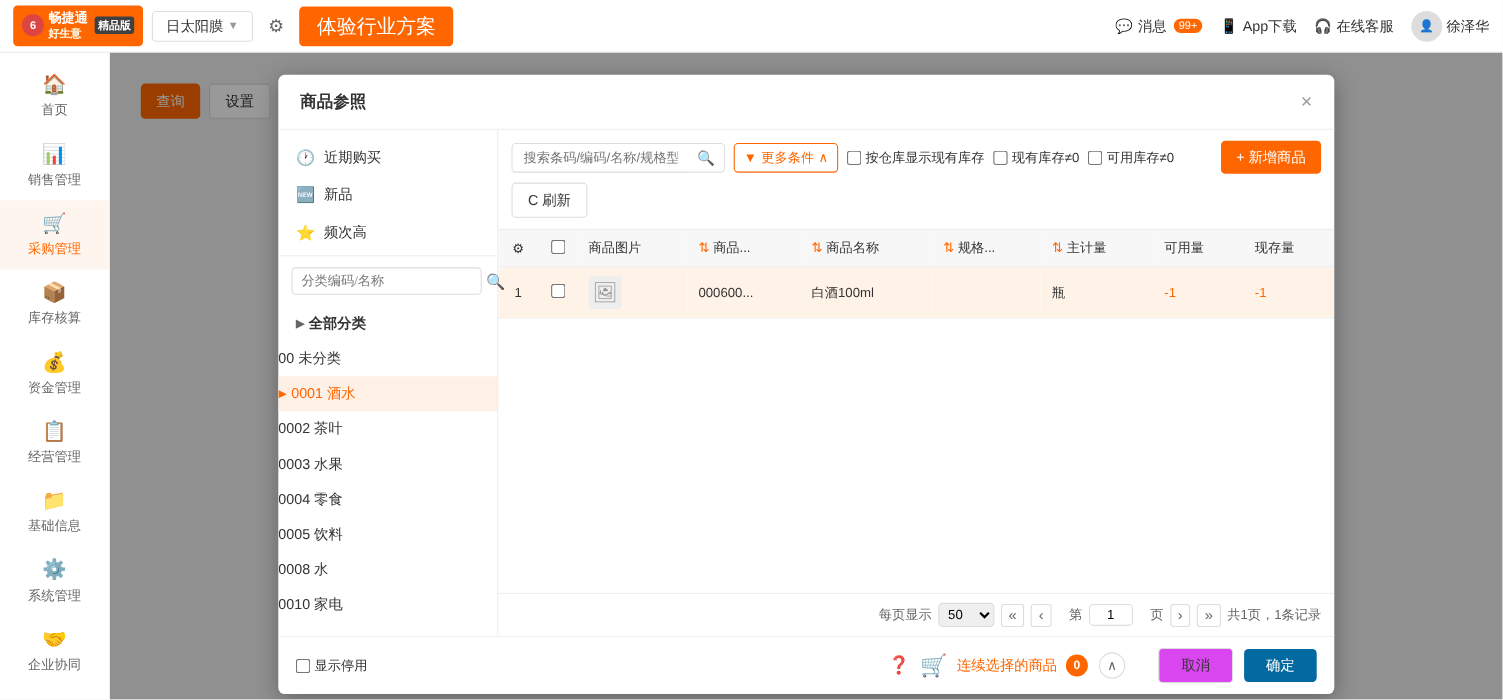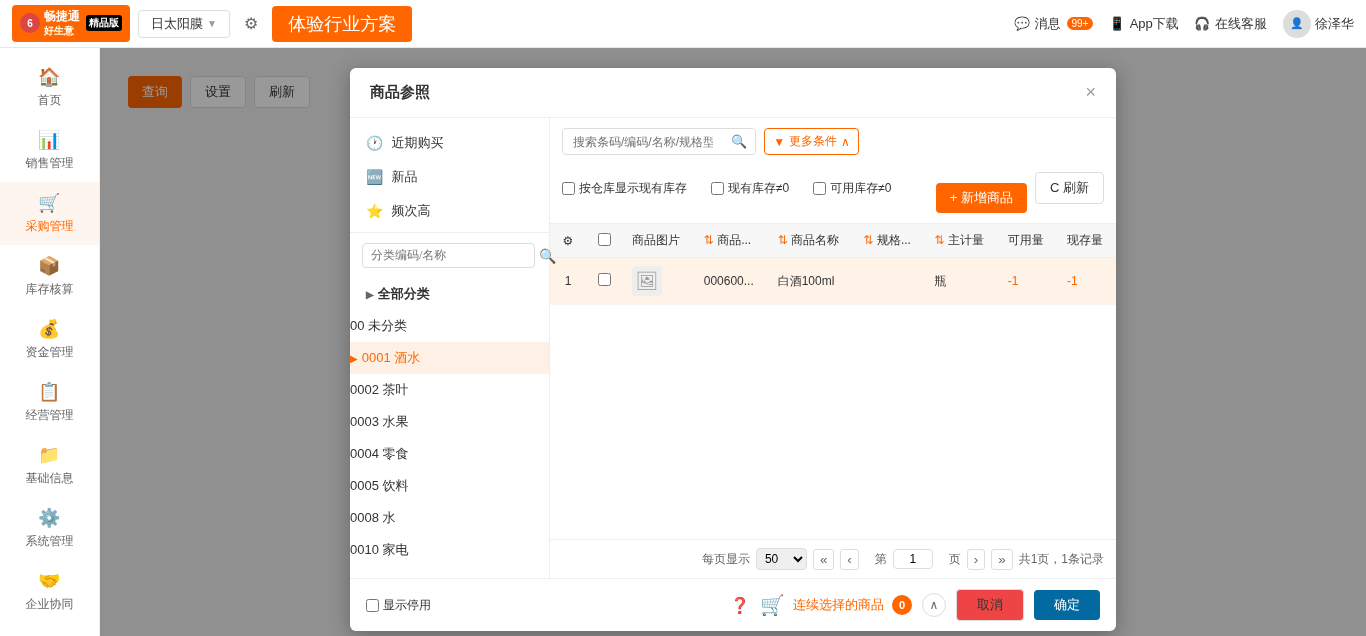--- a/index.html
+++ b/index.html
@@ -52,21 +52,21 @@
     .content { flex: 1; padding: 16px; background: #f0f0f0; position: relative; }
 
     
     .overlay {
       position: absolute; inset: 0; background: rgba(0,0,0,0.4); z-index: 10;
       display: flex; align-items: flex-start; justify-content: center; padding-top: 20px;
     }
 
     
     .modal {
-      background: #fff; border-radius: 6px; width: 766px; max-height: 580px;
+      background: #fff; border-radius: 6px; width: 960px; max-height: 580px;
       display: flex; flex-direction: column; box-shadow: 0 4px 20px rgba(0,0,0,0.3);
     }
     .modal-header {
       display: flex; align-items: center; justify-content: space-between;
       padding: 14px 20px; border-bottom: 1px solid #eee;
     }
     .modal-title { font-size: 15px; font-weight: bold; color: #333; }
     .modal-close { background: none; border: none; font-size: 18px; color: #999; cursor: pointer; }
     .modal-body { display: flex; flex: 1; overflow: hidden; }
 
@@ -110,27 +110,27 @@
       display: flex; align-items: center; border: 1px solid #ddd; border-radius: 4px; overflow: hidden;
     }
     .toolbar-search input {
       border: none; padding: 5px 10px; font-size: 12px; outline: none; width: 160px;
     }
     .toolbar-search .search-icon { padding: 5px 8px; color: #f60; cursor: pointer; background: #fff; }
     .toolbar-filter {
       display: flex; align-items: center; gap: 4px; color: #f60; font-size: 12px; cursor: pointer;
       border: 1px solid #f60; border-radius: 4px; padding: 4px 8px;
     }
-    .toolbar-checkboxes { display: flex; align-items: center; gap: 24px; }
+    .toolbar-checkboxes { display: flex; align-items: center; gap: 8px; }
     .toolbar-checkbox { display: flex; align-items: center; gap: 4px; font-size: 12px; color: #333; cursor: pointer; }
     .toolbar-checkbox input { cursor: pointer; }
     .toolbar-spacer { flex: 1; }
     .btn-primary {
       background: #f60; color: #fff; border: none; border-radius: 4px; padding: 6px 14px; font-size: 13px; cursor: pointer;
-      display: flex; align-items: center; gap: 4px; margin-top: 20px;
+      display: flex; align-items: center; gap: 4px;
     }
     .btn-refresh {
       background: #fff; color: #333; border: 1px solid #ddd; border-radius: 4px; padding: 6px 14px; font-size: 13px; cursor: pointer;
       display: flex; align-items: center; gap: 4px;
     }
 
     
     .modal-table { flex: 1; overflow: auto; }
     table { width: 100%; border-collapse: collapse; font-size: 12px; }
     thead tr { background: #f7f7f7; }
@@ -163,40 +163,40 @@
     
     .modal-footer {
       display: flex; align-items: center; padding: 10px 16px; border-top: 1px solid #eee; gap: 10px;
     }
     .footer-checkbox { display: flex; align-items: center; gap: 4px; font-size: 12px; color: #333; }
     .footer-spacer { flex: 1; }
     .footer-cart { display: flex; align-items: center; gap: 8px; color: #f60; font-size: 13px; }
     .cart-icon { font-size: 20px; color: #f60; }
     .cart-badge { background: #f60; color: #fff; border-radius: 50%; width: 20px; height: 20px; display: flex; align-items: center; justify-content: center; font-size: 11px; font-weight: bold; }
     .footer-collapse { background: none; border: 1px solid #ddd; border-radius: 50%; width: 24px; height: 24px; display: flex; align-items: center; justify-content: center; cursor: pointer; font-size: 12px; color: #666; }
-    .btn-cancel { background: #ef4444; border: 1px solid #ddd; border-radius: 4px; padding: 6px 20px; font-size: 13px; cursor: pointer; color: #333; }
+    .btn-cancel { background: #d946ef; border: 1px solid #ddd; border-radius: 4px; padding: 6px 20px; font-size: 13px; cursor: pointer; color: #333; margin-left: 20px; }
     .btn-confirm { background: #0369a1; color: #fff; border: none; border-radius: 4px; padding: 6px 20px; font-size: 13px; cursor: pointer; }
 
     
     .bg-content { padding: 12px; }
     .bg-row { display: flex; gap: 8px; margin-bottom: 8px; }
     .bg-btn { background: #f60; color: #fff; border: none; border-radius: 4px; padding: 6px 14px; font-size: 13px; cursor: pointer; }
     .bg-btn-gray { background: #fff; border: 1px solid #ddd; border-radius: 4px; padding: 6px 14px; font-size: 13px; cursor: pointer; color: #333; }
   </style>
 </head>
 <body>
 
 <div class="navbar">
   <div class="navbar-logo">
     <div class="navbar-logo-icon">6</div>
     <div>
       <div class="navbar-title">畅捷通</div>
       <div class="navbar-subtitle">好生意</div>
     </div>
-    <div style="font-size:10px;background:#000000;border-radius:3px;padding:1px 3px;color:#fff;margin-left:2px;">精品版</div>
+    <div style="font-size:10px;background:#404040;border-radius:3px;padding:1px 3px;color:#fff;margin-left:2px;">精品版</div>
   </div>
 
   <div class="navbar-dropdown">
     <span>日太阳膜</span>
     <span class="arrow">▼</span>
   </div>
 
   <span class="navbar-gear">⚙</span>
 
   <button class="navbar-btn-trial">体验行业方案</button>

